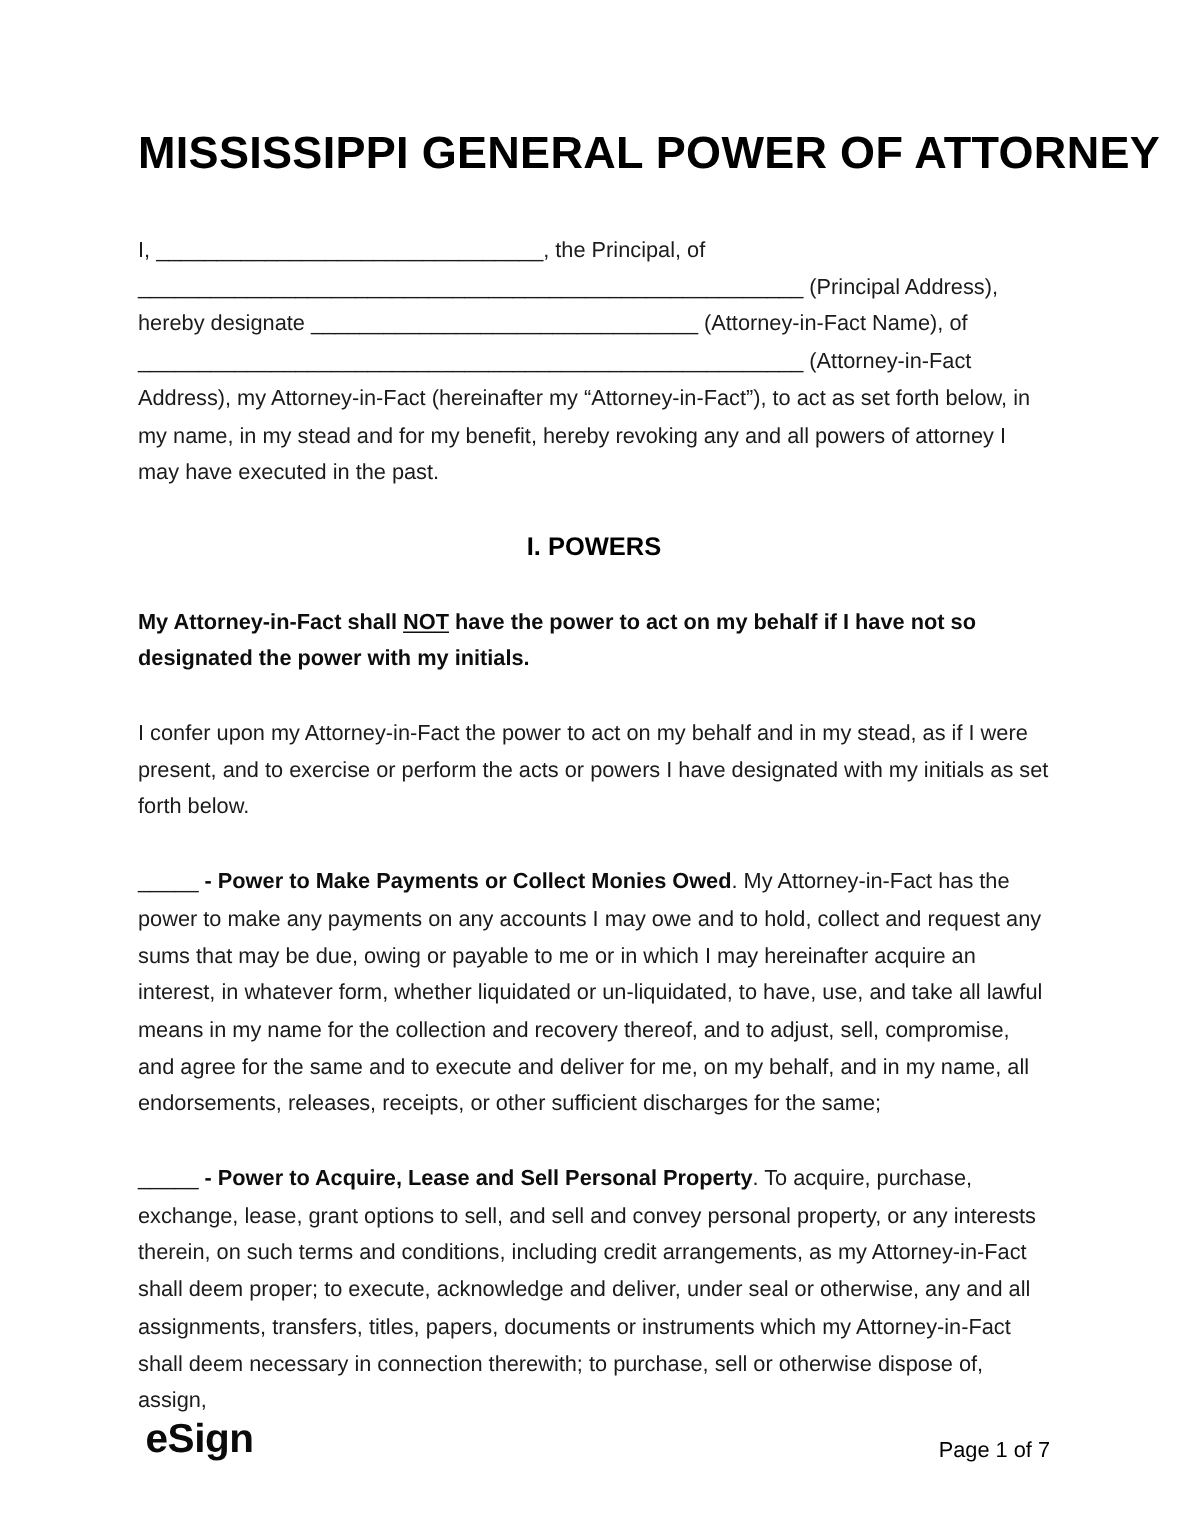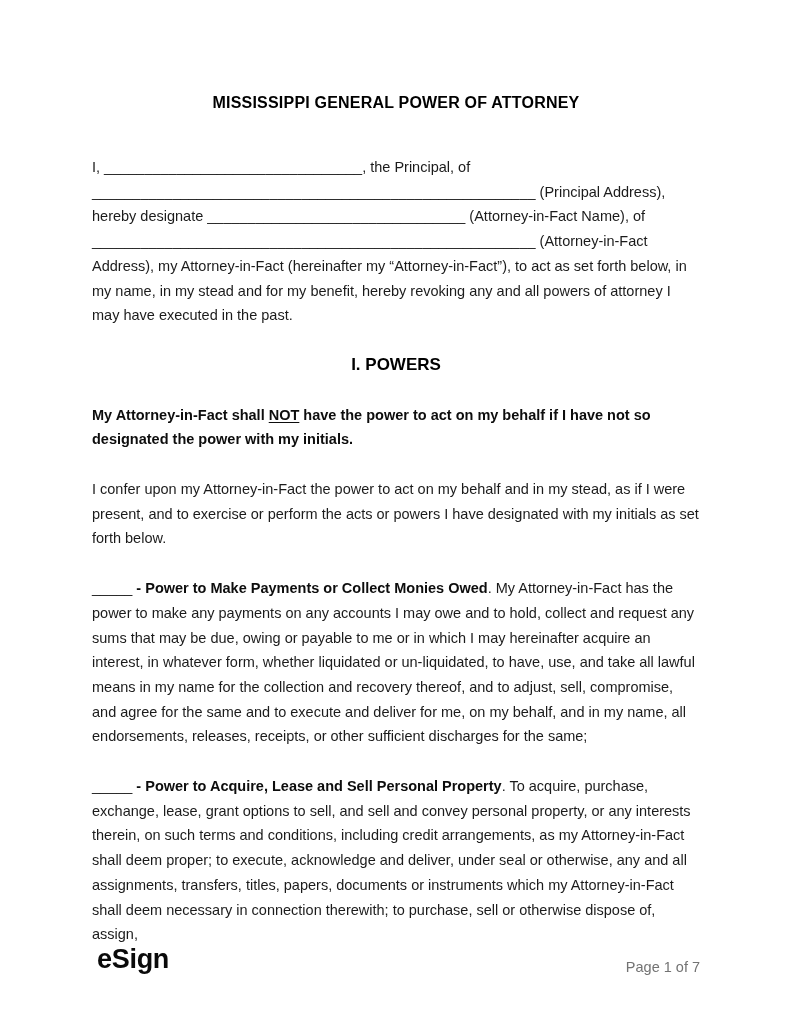--- a/index.html
+++ b/index.html
@@ -11,21 +11,21 @@
     -webkit-font-smoothing: antialiased;
   }
   .page {
     position: relative;
     width: 792px; height: 1024px;
     background: #ffffff;
     overflow: hidden;
   }
   .content { padding: 88px 92px 0 92px; }
   .doc-title {
-    font-size: 16px;
+    font-size: 30px;
     font-weight: bold;
     color: #000000;
     text-align: center;
     line-height: 30px;
     margin: 0 0 37px 0;
     letter-spacing: 0.2px;
     white-space: nowrap;
   }
   p.para {
     font-size: 14.5px;
@@ -51,21 +51,21 @@
     display: flex;
     justify-content: space-between;
     align-items: flex-end;
   }
   .brand {
     font-size: 27px;
     font-weight: bold;
     color: #0a0a0a;
     letter-spacing: -0.3px;
   }
-  .page-label { font-size: 14.5px; color: #737373; text-align: right; }
+  .page-label { font-size: 14.5px; color: #000000; text-align: right; }
 </style>
 </head>
 <body>
 
 <div class="page">
   <div class="content">
 
     <h1 class="doc-title">MISSISSIPPI GENERAL POWER OF ATTORNEY</h1>
 
     <p class="para"><span>I, </span><span class="blank">________________________________</span><span>, the Principal, of </span><span class="blank">_______________________________________________________</span><span> (Principal Address), hereby designate </span><span class="blank">________________________________</span><span> (Attorney-in-Fact Name), of </span><span class="blank">_______________________________________________________</span><span> (Attorney-in-Fact Address), my Attorney-in-Fact (hereinafter my “Attorney-in-Fact”), to act as set forth below, in my name, in my stead and for my benefit, hereby revoking any and all powers of attorney I may have executed in the past.</span></p>

